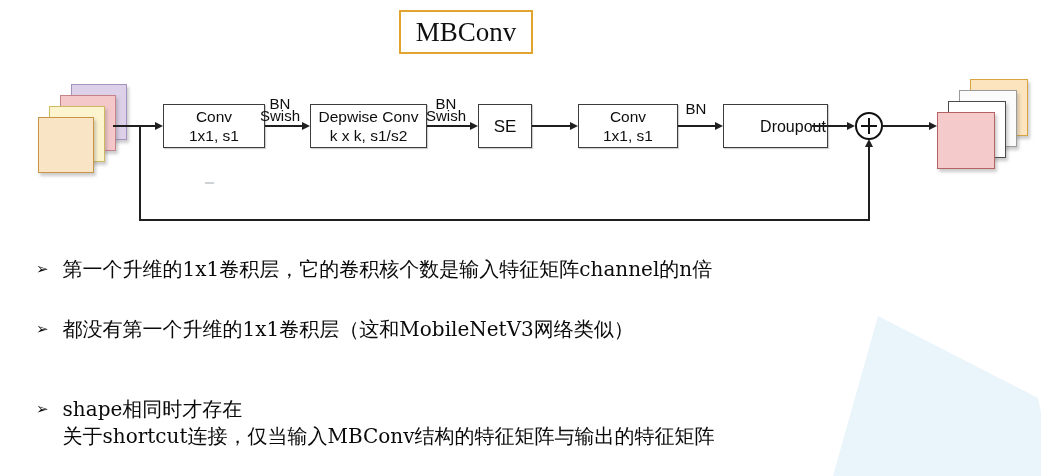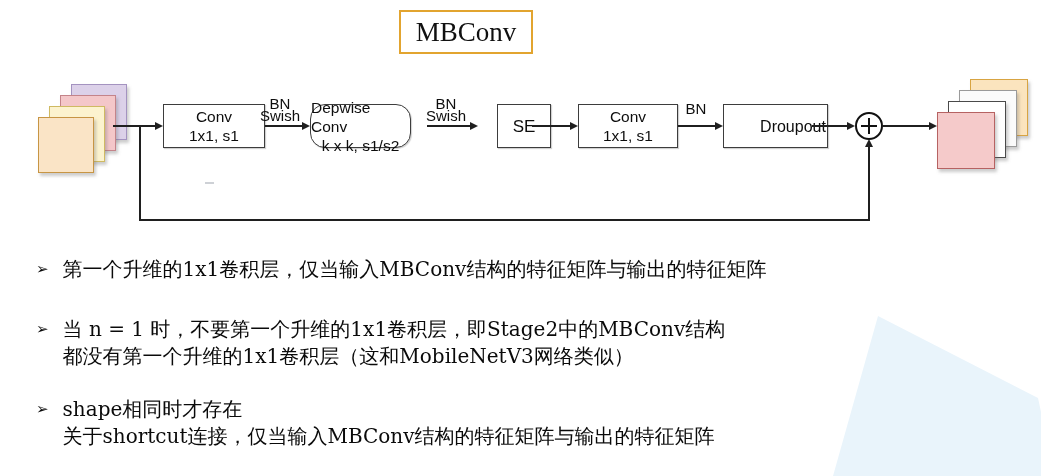--- a/index.html
+++ b/index.html
@@ -37,22 +37,22 @@
 
   
   .box {
     position:absolute; top:104px; height:44px; box-sizing:border-box;
     border:1.7px solid #3D3D3D; background:#fff; z-index:3;
     display:flex; flex-direction:column; align-items:center; justify-content:center;
     font-size:15.5px; line-height:19px; color:#0d0d0d;
     box-shadow:1px 1px 1px rgba(0,0,0,.18);
   }
   .b1 { left:163px; width:102px; }
-  .b2 { left:310px; width:101px;border-radius:15px; }
-  .b3 { left:478px; width:54px; font-size:17px;margin-left:19px; }
+  .b2 { left:310px; width:117px; }
+  .b3 { left:478px; width:54px; font-size:17px; }
   .b4 { left:578px; width:100px; }
   .b5 { left:723px; width:105px;  font-size:16px;padding-left:35px; }
 
   
   .edge-label {
     position:absolute; top:98px; width:40px; text-align:center; z-index:3;
     font-size:15px; line-height:12px; color:#0d0d0d;
   }
   .e1 { left:260px; }
   .e2 { left:426px; }
@@ -180,28 +180,27 @@
     <div class="sq out-gray"></div>
     <div class="sq out-white"></div>
     <div class="sq out-pink"></div>
   </div>
 
   <div class="smudge"></div>
 
   <div class="bullet bl1">
     <span class="marker">➢</span>
     <div>
-      <div>第一个升维的1x1卷积层，仅当输入MBConv结构的特征矩阵与输出的特征矩阵</div>
+      <div>第一个升维的1x1卷积层，它的卷积核个数是输入特征矩阵channel的n倍</div>
     </div>
   </div>
 
   <div class="bullet bl2">
     <span class="marker">➢</span>
     <div>
-      <div>当 n = 1 时，不要第一个升维的1x1卷积层，即Stage2中的MBConv结构</div>
       <div>都没有第一个升维的1x1卷积层（这和MobileNetV3网络类似）</div>
     </div>
   </div>
 
   <div class="bullet bl3">
     <span class="marker">➢</span>
     <div>
       <div>shape相同时才存在</div>
       <div>关于shortcut连接，仅当输入MBConv结构的特征矩阵与输出的特征矩阵</div>
     </div>

